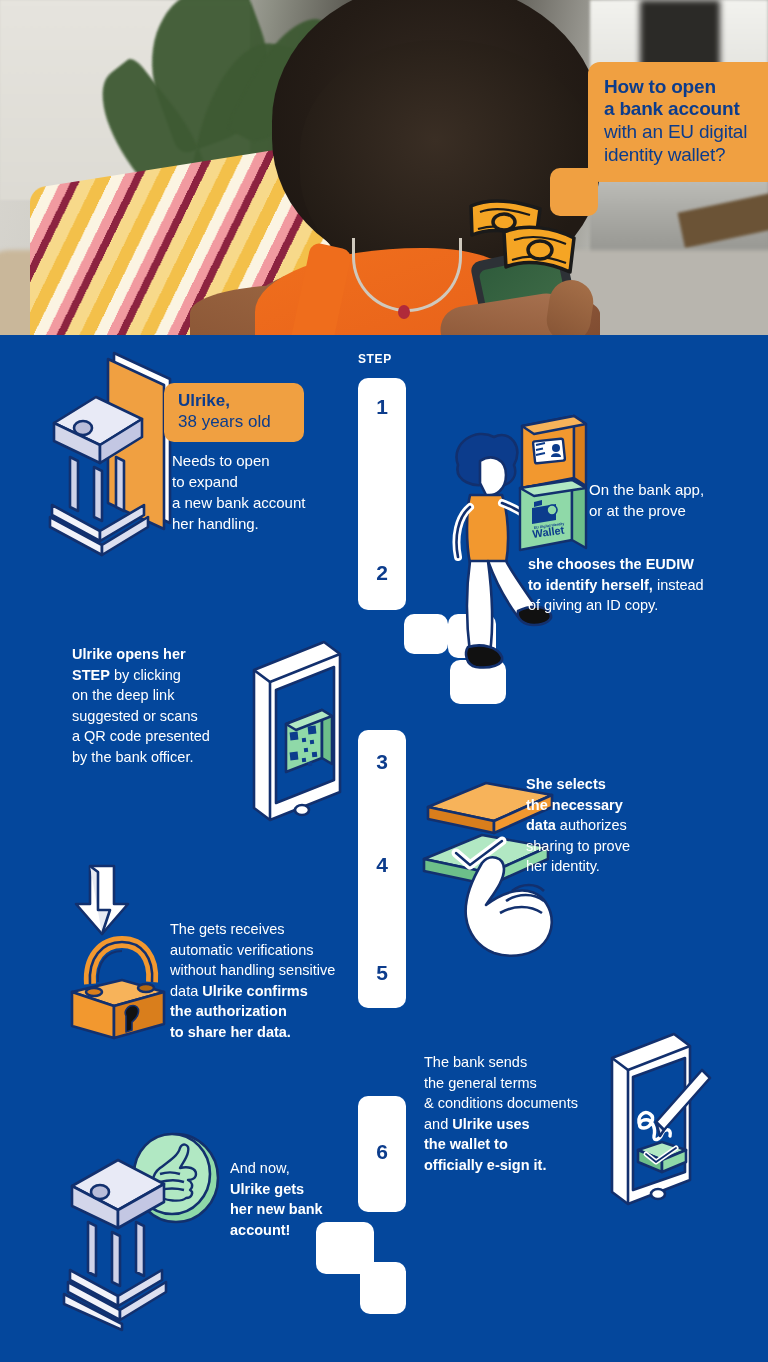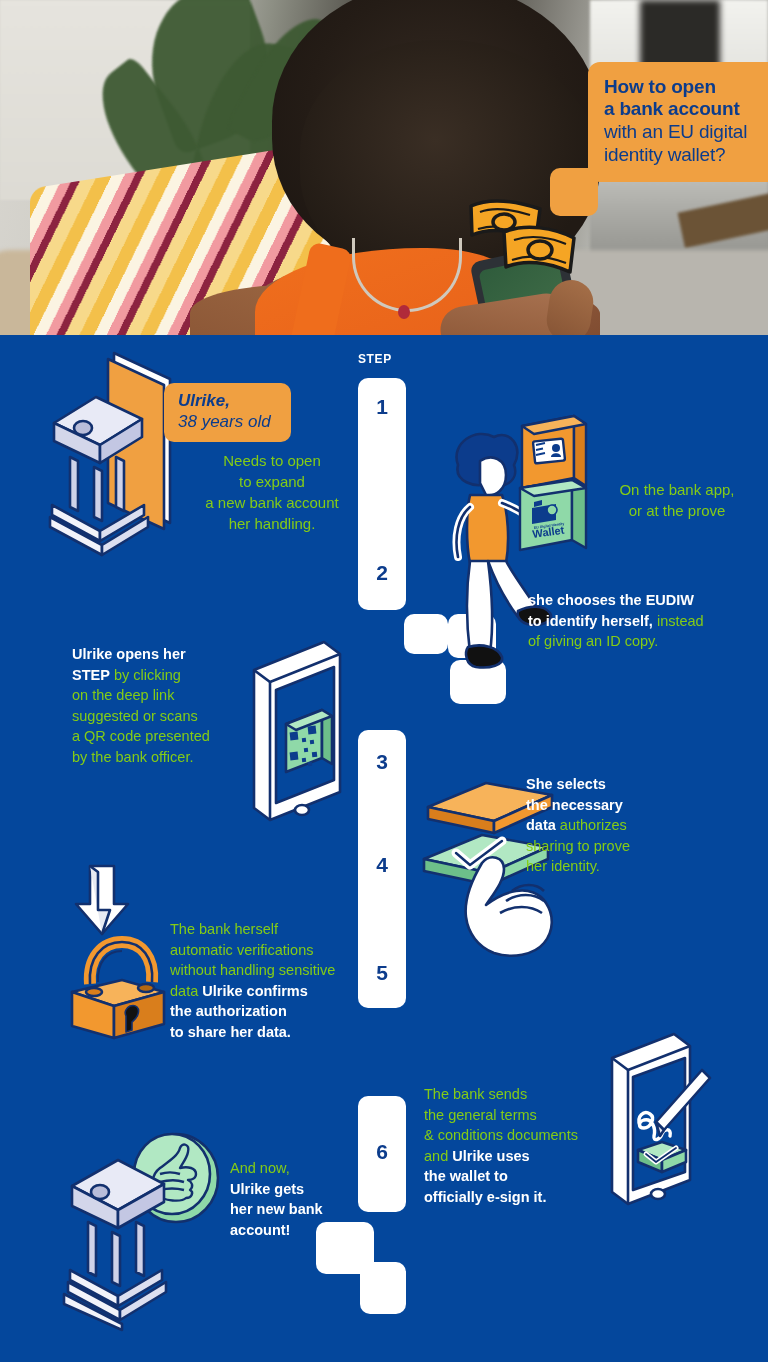--- a/index.html
+++ b/index.html
@@ -86,21 +86,21 @@
       color:#ffffff; letter-spacing:.6px; }
 
   .step-col { position:absolute; background:#ffffff; border-radius:10px; width:48px; }
   .step-col .num { position:absolute; left:0; width:48px; text-align:center;
       color:#0C3C8C; font-weight:bold; font-size:21px; }
 
   .blk { position:absolute; background:#ffffff; border-radius:10px; }
 
   .txt { position:absolute; color:#ffffff; font-size:14.5px; line-height:20px; }
   .txt b { font-weight:bold; }
-  .txt-d { color:#84cc16;text-align:center; }
+  .txt-d { color:#ffffff; }
 
   .badge { position:absolute; background:#F0A041; border-radius:10px; padding:8px 14px 10px 14px; }
   .badge .b1 { color:#0C3C8C; font-weight:bold; font-size:17px; line-height:20px; }
   .badge .b2 { color:#0C3C8C; font-weight:normal; font-size:17px; line-height:21px; }
 
   .illus { position:absolute; }
   svg { display:block; overflow:visible; }
 </style>
 </head>
 <body>
@@ -184,21 +184,21 @@
         <path d="M46 122 L54 126 L54 176 L46 172 Z" fill="#cfd2e8"></path>
         <path d="M68 112 L76 116 L76 166 L68 162 Z" fill="#cfd2e8"></path>
         <path d="M4 160 L52 186 L52 196 L4 170 Z" fill="#f2f3fa"></path>
         <path d="M52 186 L96 160 L96 170 L52 196 Z" fill="#dcdff0"></path>
         <path d="M2 172 L54 200 L54 210 L2 182 Z" fill="#f2f3fa"></path>
         <path d="M54 200 L100 172 L100 182 L54 210 Z" fill="#dcdff0"></path>
       </g>
     </svg>
   </div>
 
-  <div class="badge" style="left:164px;top:383px;width:127px;font-style:italic;">
+  <div class="badge" style="left:164px;top:383px;width:140px;">
     <div class="b1">Ulrike,</div>
     <div class="b2">38 years old</div>
   </div>
   <div class="txt txt-d" style="left:172px;top:450px;width:200px;font-size:15px;line-height:21px;">
     <div>Needs to open</div>
     <div>to expand</div>
     <div>a new bank account</div>
     <div>her handling.</div>
   </div>
 
@@ -261,21 +261,21 @@
         <text x="18" y="51" font-family="Liberation Sans, sans-serif" font-size="3.6" font-weight="bold" fill="#0C3C8C" stroke="none" transform="rotate(-8 18 51)">EU Digital Identity</text>
       </g>
     </svg>
   </div>
 
   <div class="txt txt-d" style="left:589px;top:479px;width:176px;font-size:15px;line-height:21px;">
     <div>On the bank app,</div>
     <div>or at the prove</div>
   </div>
 
-  <div class="txt" style="left:528px;top:590px;width:230px;line-height:20.5px;">
+  <div class="txt" style="left:528px;top:554px;width:230px;line-height:20.5px;">
     <b><span style="white-space:pre-line">she chooses the EUDIW
 to identify herself,</span></b><span class="txt-d" style="white-space:pre-line"> instead
 of giving an ID copy.</span>
   </div>
 
   <div class="txt" style="left:72px;top:644px;width:200px;line-height:20.5px;">
     <b><span style="white-space:pre-line">Ulrike opens her
 STEP</span></b><span class="txt-d" style="white-space:pre-line"> by clicking
 on the deep link
 suggested or scans
@@ -365,33 +365,33 @@
         <path d="M8 56 L50 70 L50 102 L8 90 Z" fill="#F2982F"></path>
         <path d="M50 70 L100 56 L100 88 L50 102 Z" fill="#D97E1C"></path>
         <ellipse cx="30" cy="56" rx="8" ry="4" fill="#D97E1C"></ellipse>
         <ellipse cx="82" cy="52" rx="8" ry="4" fill="#B46812"></ellipse>
         <path d="M66 70 C72 68, 76 72, 74 78 C73 82, 70 84, 68 86 L68 94 L62 96 L62 80 C60 76, 62 72, 66 70 Z" fill="#111111" stroke="#12306e" stroke-width="1.6"></path>
       </g>
     </svg>
   </div>
 
   <div class="txt" style="left:170px;top:919px;width:200px;line-height:20.5px;">
-    <span class="txt-d" style="white-space:pre-line">The bank herself
+    <span class="txt-d" style="white-space:pre-line">The gets receives
 automatic verifications
 without handling sensitive
 data </span><b><span style="white-space:pre-line">Ulrike confirms
 the authorization
 to share her data.</span></b>
   </div>
 
   <div class="step-col" style="left:358px;top:1096px;height:116px;">
     <span class="num" style="top:44px;">6</span>
   </div>
 
-  <div class="txt" style="left:424px;top:1084px;width:180px;line-height:20.5px;">
+  <div class="txt" style="left:424px;top:1052px;width:180px;line-height:20.5px;">
     <span class="txt-d" style="white-space:pre-line">The bank sends
 the general terms
 &amp; conditions documents
 and </span><b><span style="white-space:pre-line">Ulrike uses
 the wallet to
 officially e-sign it.</span></b>
   </div>
 
   <div class="illus" style="left:600px;top:1032px;">
     <svg width="120" height="180" viewBox="0 0 120 180">

